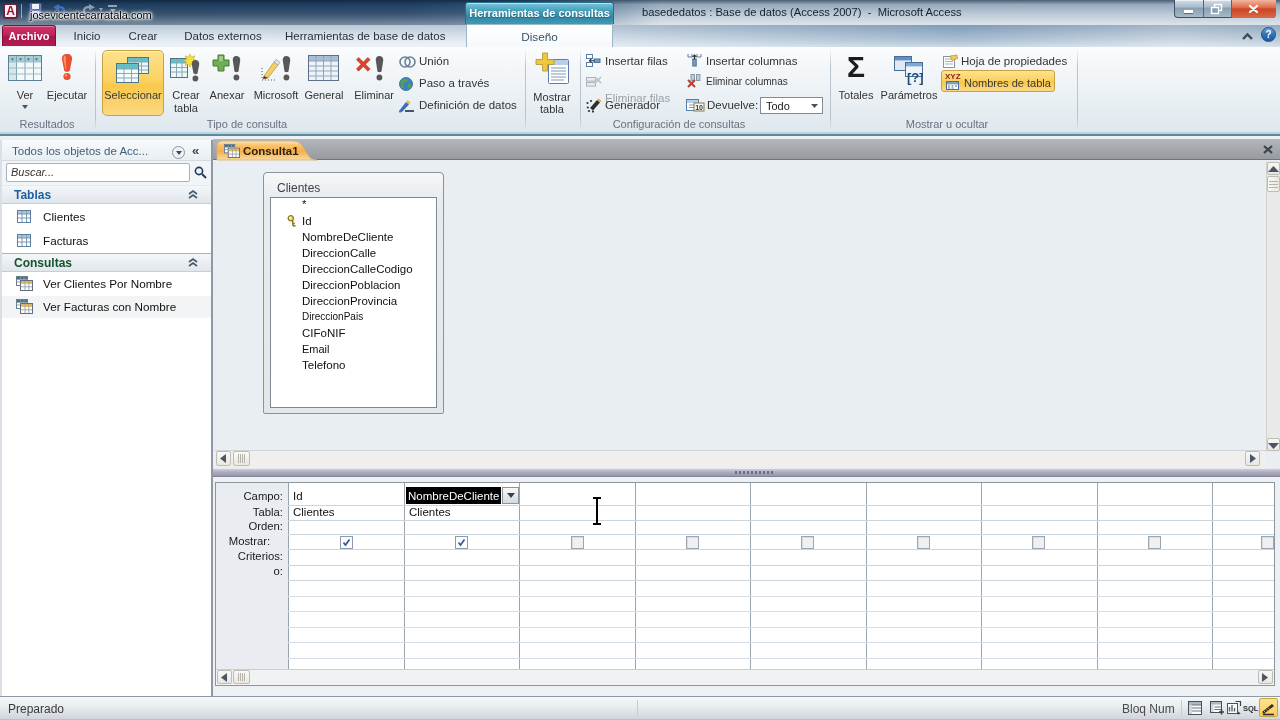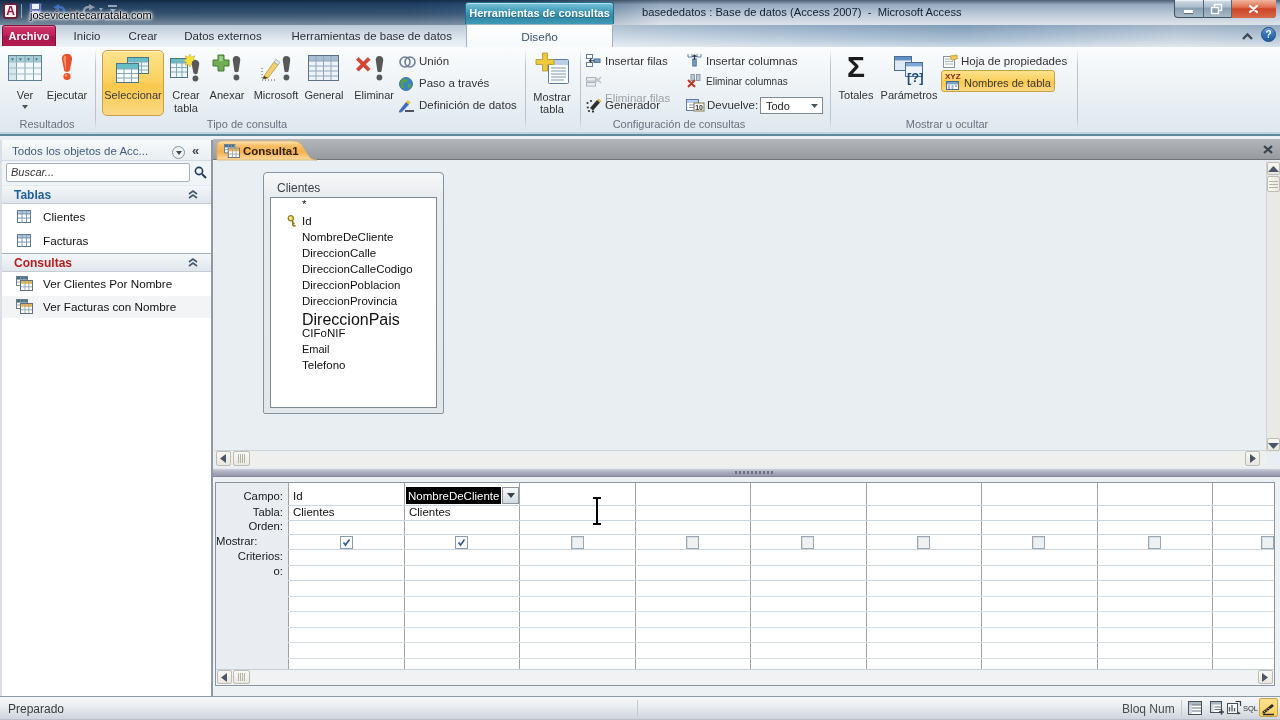--- a/index.html
+++ b/index.html
@@ -55,21 +55,21 @@
 </svg>
 
 <div class="a" id="trow" style="left:0;top:25px;width:1280px;height:22px;background:linear-gradient(90deg,#dce6ef 0%,#d8e3ed 40%,#a9bfd3 62%,#8fabc5 75%,#bccbda 92%,#a9bdcf 100%)">
   <div class="a" style="left:0;top:0;width:1280px;height:22px;background:linear-gradient(180deg,rgba(62,92,124,0.20) 0%,rgba(255,255,255,0.25) 70%,rgba(255,255,255,0.55) 100%)"></div>
 </div>
 <div class="a" style="left:2px;top:25px;width:54px;height:21px;background:linear-gradient(180deg,#d4356b 0%,#bb2458 45%,#a8154a 55%,#b51c50 100%);border:1px solid #801038;border-bottom:none;border-radius:3px 3px 0 0;box-shadow:inset 0 1px 0 rgba(255,255,255,.35)"></div>
 <div class="tx" style="left:2px;top:30px;width:54px;text-align:center;font-size:11px;font-weight:bold;color:#fff">Archivo</div>
 <div class="tx" style="left:66px;top:30px;width:42px;text-align:center;font-size:11.5px;color:#2a3138">Inicio</div>
 <div class="tx" style="left:120px;top:30px;width:46px;text-align:center;font-size:11.5px;color:#2a3138">Crear</div>
 <div class="tx" style="left:178px;top:30px;width:90px;text-align:center;font-size:11.5px;color:#2a3138">Datos externos</div>
-<div class="tx" style="left:285px;top:30px;width:167px;text-align:right;font-size:11.5px;color:#2a3138">Herramientas de base de datos</div>
+<div class="tx" style="left:285px;top:30px;width:167px;text-align:left;font-size:11.5px;color:#2a3138">Herramientas de base de datos</div>
 
 <div class="a" style="left:465px;top:2px;width:149px;height:22px;background:linear-gradient(180deg,#7cc5da 0%,#47a0bc 35%,#2f88a6 65%,#3e9ab6 100%);border:1px solid #20708c;border-bottom:none;border-radius:3px 3px 0 0;box-shadow:inset 0 1px 0 rgba(255,255,255,.5)"></div>
 <div class="tx" style="left:465px;top:7px;width:149px;text-align:center;font-size:11px;font-weight:bold;color:#fff;text-shadow:0 1px 1px rgba(0,40,60,.4)">Herramientas de consultas</div>
 
 <div class="a" style="left:466px;top:24px;width:147px;height:23px;background:linear-gradient(180deg,#feffff 0%,#f6f9fb 100%);border:1px solid #9cb6c6;border-bottom:none;border-radius:2px 2px 0 0"></div>
 <div class="tx" style="left:466px;top:30px;width:147px;text-align:center;font-size:11.8px;color:#39536a">Diseño</div>
 
 <svg class="a" style="left:1242px;top:32px" width="11" height="8" viewBox="0 0 11 8">
   <path d="M1 7 L5.5 2.5 L10 7" fill="none" stroke="#3f4a55" stroke-width="2.4"></path>
 </svg>
@@ -313,21 +313,21 @@
 </svg>
 <div class="tx" style="left:43px;top:210px;font-size:11.7px;color:#111">Clientes</div>
 <svg class="a" style="left:17px;top:234px" width="14" height="13" viewBox="0 0 14 13">
   <rect x="0.5" y="0.5" width="13" height="12" fill="#fff" stroke="#5b7ea0"></rect>
   <rect x="1" y="1" width="12" height="3" fill="#aec6da"></rect>
   <path d="M5 1 V12 M9.5 1 V12 M1 4 H13 M1 8 H13" stroke="#7d99b2" stroke-width="1"></path>
 </svg>
 <div class="tx" style="left:43px;top:234px;font-size:11.7px;color:#111">Facturas</div>
 
 <div class="a" style="left:2px;top:253px;width:209px;height:19px;background:linear-gradient(180deg,#f4f7f9,#e0e6ec);border-top:1px solid #a9b0b6;border-bottom:1px solid #c6cdd4"></div>
-<div class="tx" style="left:14px;top:256px;font-size:12px;font-weight:bold;color:#b91c1c">Consultas</div>
+<div class="tx" style="left:14px;top:256px;font-size:12px;font-weight:bold;color:#14532d">Consultas</div>
 <svg class="a" style="left:188px;top:258px" width="10" height="9" viewBox="0 0 10 9">
   <path d="M1 4 L5 1 L9 4 M1 8 L5 5 L9 8" fill="none" stroke="#44586c" stroke-width="1.6"></path>
 </svg>
 <svg class="a" style="left:16px;top:276px" width="17" height="15" viewBox="0 0 17 15">
   <rect x="0.5" y="0.5" width="11" height="9" fill="#fff" stroke="#6a7c90"></rect>
   <rect x="1" y="1" width="10" height="2.6" fill="#49707e"></rect>
   <path d="M4.5 1 V9 M8 1 V9 M1 6 H11" stroke="#8aa0b4" stroke-width="0.9"></path>
   <rect x="4.5" y="4.5" width="12" height="10" fill="#fdfcf6" stroke="#5f6f80"></rect>
   <rect x="5" y="5" width="11" height="2.8" fill="#e8b64c"></rect>
   <path d="M9 5 V14 M12.8 5 V14 M5 10.8 H16" stroke="#94a4b4" stroke-width="0.9"></path>
@@ -383,21 +383,21 @@
   <circle cx="3.8" cy="3.2" r="2.6" fill="#f3e173" stroke="#8f7a1e" stroke-width="1.3"></circle>
   <circle cx="3.2" cy="2.6" r="0.9" fill="#fffbd8"></circle>
   <path d="M5.6 5 L6 11 M6 11 L8.6 10.8 M5.8 8.6 L7.8 8.4" stroke="#8f7a1e" stroke-width="1.5" fill="none"></path>
 </svg>
 <div class="tx" style="left:302px;top:215px;font-size:11.5px;color:#101010">Id</div>
 <div class="tx" style="left:302px;top:231px;font-size:11.5px;color:#101010">NombreDeCliente</div>
 <div class="tx" style="left:302px;top:247px;font-size:11.5px;color:#101010">DireccionCalle</div>
 <div class="tx" style="left:302px;top:263px;font-size:11.5px;color:#101010">DireccionCalleCodigo</div>
 <div class="tx" style="left:302px;top:279px;font-size:11.5px;color:#101010">DireccionPoblacion</div>
 <div class="tx" style="left:302px;top:295px;font-size:11.5px;color:#101010">DireccionProvincia</div>
-<div class="tx" style="left:302px;top:311px;font-size:16px;color:#101010">DireccionPais</div>
+<div class="tx" style="left:302px;top:311px;font-size:10px;color:#101010">DireccionPais</div>
 <div class="tx" style="left:302px;top:327px;font-size:11.5px;color:#101010">CIFoNIF</div>
 <div class="tx" style="left:302px;top:343px;font-size:11px;color:#101010">Email</div>
 <div class="tx" style="left:302px;top:359px;font-size:11.5px;color:#101010">Telefono</div>
 
 <div class="a" style="left:1266px;top:161px;width:14px;height:291px;background:#e9e9e7;border-left:1px solid #d2d2cf"></div>
 <div class="a" style="left:1267px;top:162px;width:13px;height:13px;background:linear-gradient(180deg,#f8f7f3,#e9e7df);border:1px solid #bdbdb6;border-radius:2px"></div>
 <svg class="a" style="left:1268px;top:166px" width="11" height="6" viewBox="0 0 11 6">
       <path d="M5.5 0 L11 6 L0 6 Z" fill="#4a5668"></path>
     </svg>
 <div class="a" style="left:1267px;top:176px;width:13px;height:16px;background:linear-gradient(90deg,#fbfaf7,#e9e7df);border:1px solid #bdbdb6;border-radius:2px"></div>
@@ -421,21 +421,21 @@
 
 <div class="a" style="left:213px;top:468px;width:1067px;height:9px;background:linear-gradient(180deg,#cfd0da 0%,#abacbe 45%,#9697ab 100%);border-top:1px solid #e9e9f0;border-bottom:1px solid #83849a"></div>
 <div class="a" style="left:735px;top:471px;width:38px;height:3px;background:repeating-linear-gradient(90deg,#6e6e84 0 2px,rgba(0,0,0,0) 2px 4px)"></div>
 
 <div class="a" style="left:213px;top:477px;width:1067px;height:219px;background:#eef1f4"></div>
 <div class="a" style="left:215px;top:482px;width:1060px;height:204px;background:#fff;border:1px solid #8b96a1"></div>
 <div class="a" style="left:216px;top:483px;width:73px;height:202px;background:#e9edf2;border-right:1px solid #98a3ac"></div>
 <div class="tx" style="left:216px;top:490px;width:67px;text-align:right;font-size:11.3px;color:#17191d">Campo:</div>
 <div class="tx" style="left:216px;top:506px;width:67px;text-align:right;font-size:11.3px;color:#17191d">Tabla:</div>
 <div class="tx" style="left:216px;top:520px;width:67px;text-align:right;font-size:11.3px;color:#17191d">Orden:</div>
-<div class="tx" style="left:216px;top:535px;width:67px;text-align:left;font-size:11.3px;color:#17191d">Mostrar:</div>
+<div class="tx" style="left:216px;top:535px;width:67px;text-align:center;font-size:11.3px;color:#17191d">Mostrar:</div>
 <div class="tx" style="left:216px;top:550px;width:67px;text-align:right;font-size:11.3px;color:#17191d">Criterios:</div>
 <div class="tx" style="left:216px;top:565px;width:67px;text-align:right;font-size:11.3px;color:#17191d">o:</div>
 <div id="gridlines">
 <div class="a" style="left:404px;top:483px;width:1px;height:186px;background:#9aa5ae"></div>
 <div class="a" style="left:519px;top:483px;width:1px;height:186px;background:#9aa5ae"></div>
 <div class="a" style="left:635px;top:483px;width:1px;height:186px;background:#9aa5ae"></div>
 <div class="a" style="left:750px;top:483px;width:1px;height:186px;background:#9aa5ae"></div>
 <div class="a" style="left:866px;top:483px;width:1px;height:186px;background:#9aa5ae"></div>
 <div class="a" style="left:981px;top:483px;width:1px;height:186px;background:#9aa5ae"></div>
 <div class="a" style="left:1097px;top:483px;width:1px;height:186px;background:#9aa5ae"></div>
@@ -515,21 +515,21 @@
   <rect x="1" y="3.6" width="2.6" height="7.4" fill="#cfd8e0"></rect>
   <path d="M4.5 6 H11 M4.5 8.5 H11" stroke="#6a7684" stroke-width="1"></path>
   <path d="M9 11 h5 M11.5 8.5 v5" stroke="#3a3f45" stroke-width="1.6"></path>
 </svg>
 <svg class="a" style="left:1227px;top:701px" width="14" height="14" viewBox="0 0 14 14">
   <rect x="0.5" y="2.5" width="10" height="10" fill="#fbfbfc" stroke="#4a4f55"></rect>
   <path d="M2.5 10.5 V6 M5 10.5 V4 M7.5 10.5 V7" stroke="#5a646e" stroke-width="1.4"></path>
   <path d="M8.5 0.5 H13.5 V5" fill="none" stroke="#3a3f45" stroke-width="1.2"></path>
   <path d="M10.5 13.5 l3.2 -0.8 l-2.2 -2.2 Z" fill="#3a3f45"></path>
 </svg>
-<div class="tx" style="left:1243px;top:704px;font-size:7.5px;font-weight:normal;color:#2e2e2e">SQL</div>
+<div class="tx" style="left:1243px;top:704px;font-size:7.5px;font-weight:bold;color:#2e2e2e">SQL</div>
 <div class="a" style="left:1259px;top:698px;width:19px;height:19px;background:linear-gradient(180deg,#fde28e,#fbcf5c);border:1px solid #c8a345;border-radius:2px"></div>
 <svg class="a" style="left:1261px;top:701px" width="14" height="14" viewBox="0 0 14 14">
   <path d="M1 11 L11 3 L13 5 L3 13 Z" fill="#2f2f2f"></path>
   <path d="M1 11 L3 13 L0.6 13.4 Z" fill="#caa53e"></path>
   <path d="M2 13.5 H13" stroke="#2f2f2f" stroke-width="1.6"></path>
   <path d="M3 10 l1.6 1.6 M5 8.4 l1.6 1.6 M7 6.8 l1.6 1.6" stroke="#fbcf5c" stroke-width="0.8"></path>
 </svg>
 </div>
 
 </body></html>

